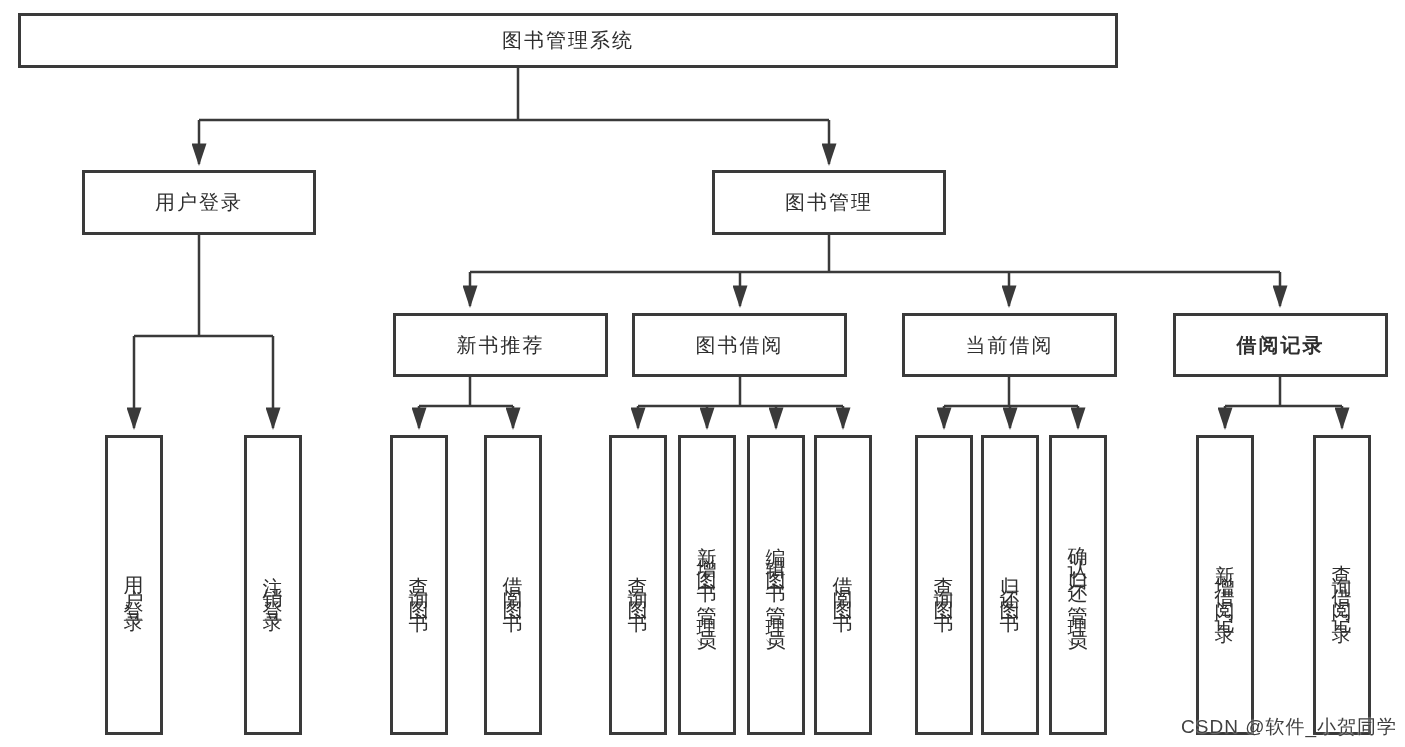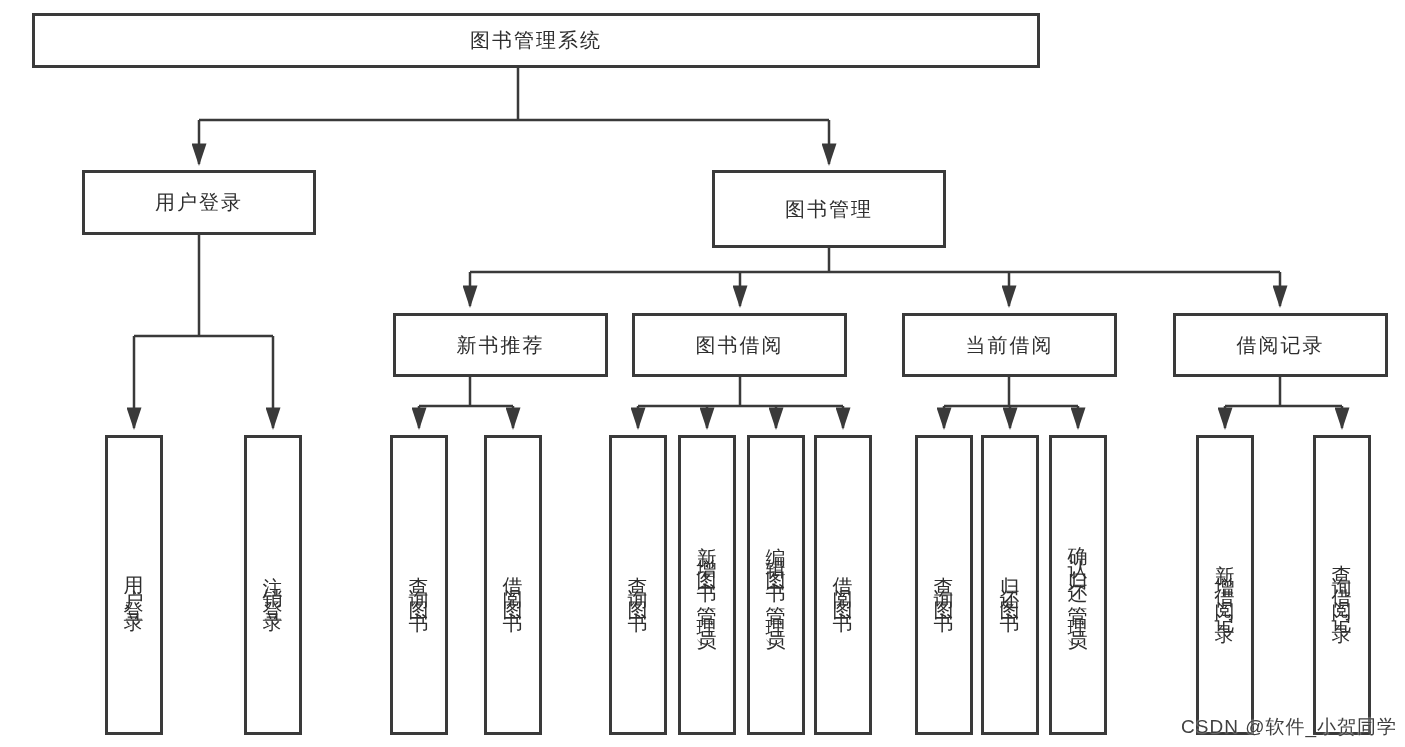--- a/index.html
+++ b/index.html
@@ -98,29 +98,29 @@
       <path d="M944,406 V428" marker-end="url(#arrow)"></path>
       <path d="M1010,406 V428" marker-end="url(#arrow)"></path>
       <path d="M1078,406 V428" marker-end="url(#arrow)"></path>
 
       <path d="M1280,377 V406 M1225,406 H1342"></path>
       <path d="M1225,406 V428" marker-end="url(#arrow)"></path>
       <path d="M1342,406 V428" marker-end="url(#arrow)"></path>
     </g>
   </svg>
 
-  <div class="node hbox" style="left:32px; top:13px; width:1008px; height:55px;">图书管理系统</div>
+  <div class="node hbox" style="left:18px; top:13px; width:1100px; height:55px;">图书管理系统</div>
 
   <div class="node hbox" style="left:82px; top:170px; width:234px; height:65px;">用户登录</div>
-  <div class="node hbox" style="left:712px; top:170px; width:234px; height:78px;">图书管理</div>
+  <div class="node hbox" style="left:712px; top:170px; width:234px; height:65px;">图书管理</div>
 
   <div class="node hbox" style="left:362px; top:313px; width:215px; height:64px;margin-left:31px;">新书推荐</div>
   <div class="node hbox" style="left:632px; top:313px; width:215px; height:64px;">图书借阅</div>
   <div class="node hbox" style="left:902px; top:313px; width:215px; height:64px;">当前借阅</div>
-  <div class="node hbox" style="left:1173px; top:313px; width:215px; height:64px;">借阅记录</div>
+  <div class="node hbox" style="left:1173px; top:313px; width:215px; height:64px;font-weight:bold;">借阅记录</div>
 
   <div class="node vbox" style="left:105px; top:435px; width:58px; height:300px;">
     <span class="vtext">用户登录</span>
   </div>
   <div class="node vbox" style="left:244px; top:435px; width:58px; height:300px;">
     <span class="vtext">注销登录</span>
   </div>
 
   <div class="node vbox" style="left:390px; top:435px; width:58px; height:300px;">
     <span class="vtext">查询图书</span>

